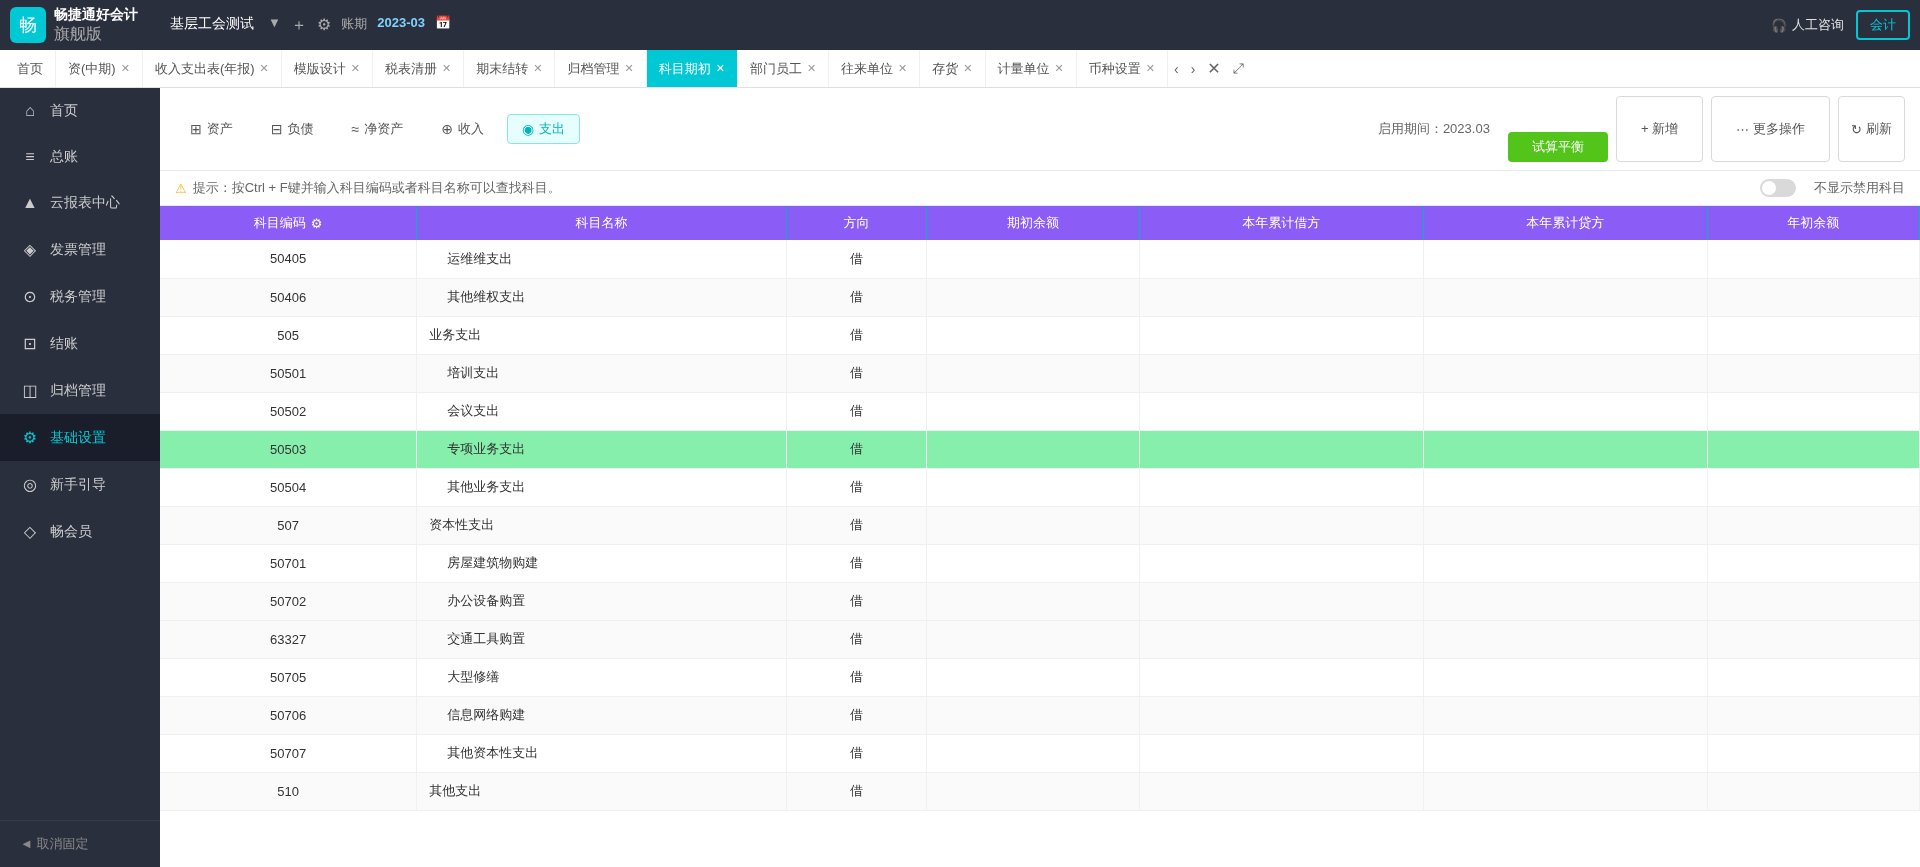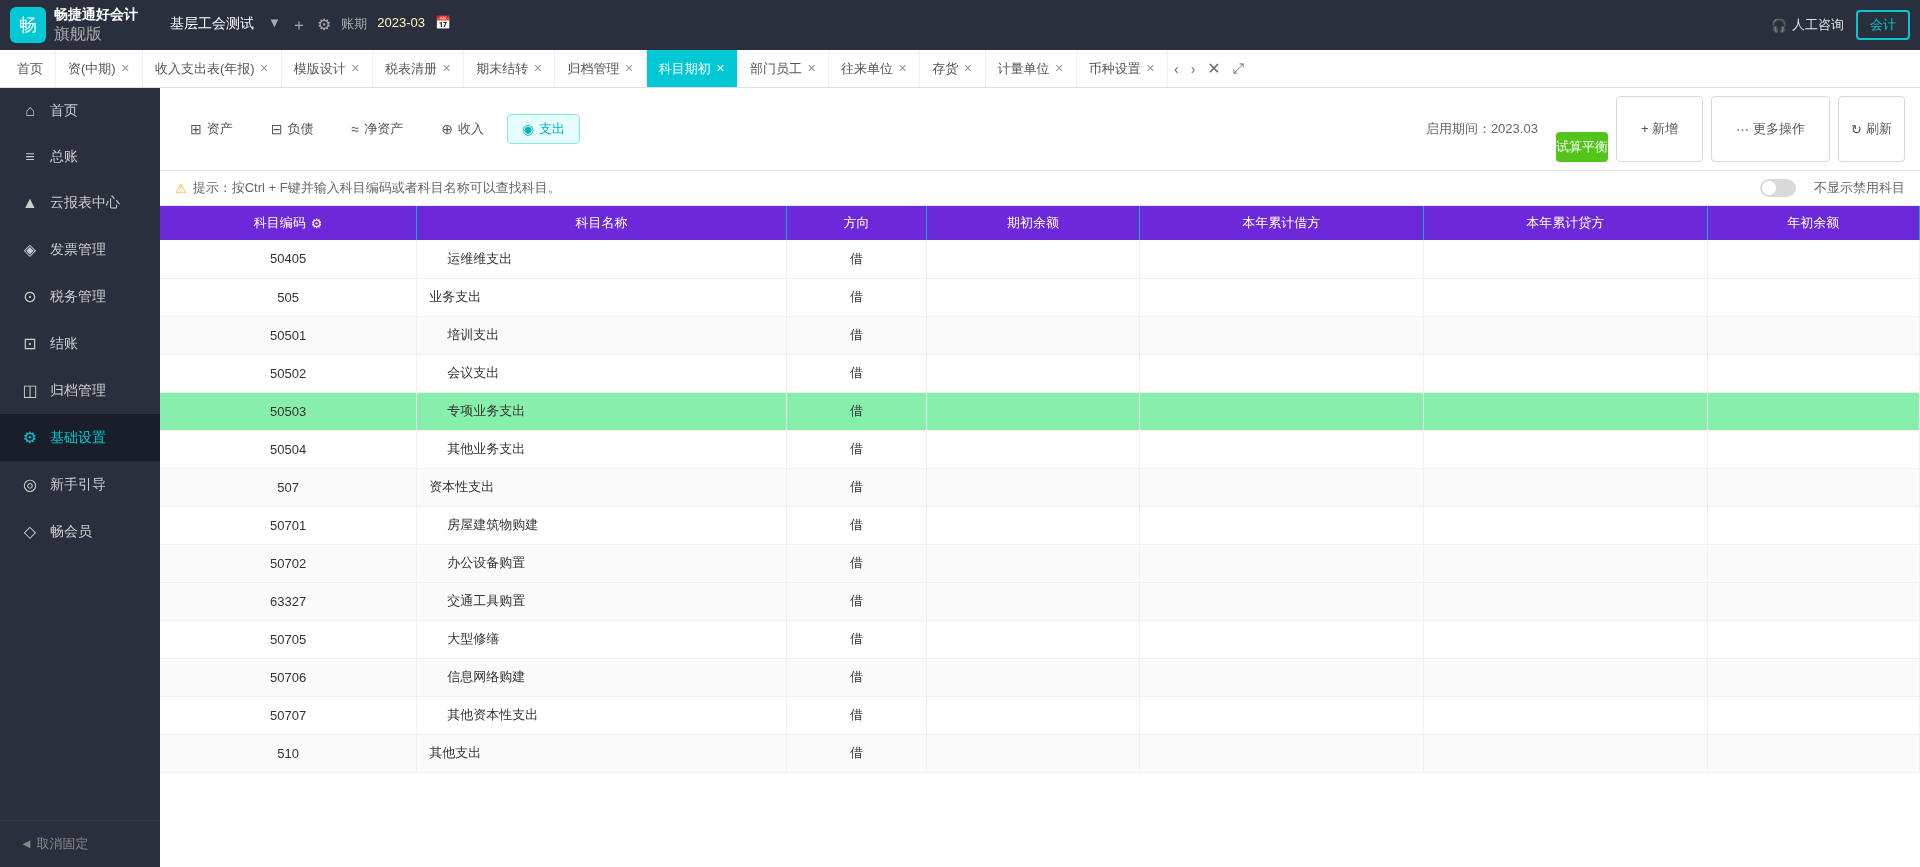--- a/index.html
+++ b/index.html
@@ -13,21 +13,21 @@
     .logo-icon { width: 36px; height: 36px; background: #00c8d4; border-radius: 6px; display: flex; align-items: center; justify-content: center; font-size: 18px; color: #fff; margin-right: 8px; }
     .logo-text { display: flex; flex-direction: column; }
     .logo-main { font-size: 14px; font-weight: bold; color: #fff; }
     .logo-sub { font-size: 16px; color: #aaa; }
     .top-center { display: flex; align-items: flex-start; flex: 1; gap: 10px; color: #e0e0e0; font-size: 13px; }
     .project-name { color: #fff; font-size: 14px; }
     .dropdown-arrow { color: #aaa; margin-left: 4px; }
     .add-btn { color: #aaa; font-size: 16px; cursor: pointer; }
     .settings-btn { color: #aaa; font-size: 16px; cursor: pointer; }
     .period-label { color: #aaa; }
-    .period-value { color: #fef9c3; font-weight: normal; }
+    .period-value { color: #7dd3fc; font-weight: bold; }
     .calendar-icon { color: #00c8d4; }
     .top-right { display: flex; align-items: center; gap: 12px; }
     .help-btn { display: flex; align-items: center; gap: 4px; color: #e0e0e0; cursor: pointer; font-size: 13px; }
     .account-btn { border: 2px solid #00c8d4; color: #00c8d4; padding: 4px 12px; border-radius: 4px; font-size: 13px; cursor: pointer; background: transparent; }
 
     
     .tab-bar {
       display: flex; align-items: center; height: 38px; background: #fff; border-bottom: 1px solid #e0e0e0; padding: 0 5px; overflow: hidden;
     }
     .tab-item {
@@ -53,36 +53,36 @@
     
     .content-area { flex: 1; display: flex; flex-direction: column; overflow: hidden; background: #f0f2f5; }
 
     
     .sub-tab-bar { display: flex; align-items: center; padding: 8px 15px; background: #fff; border-bottom: 1px solid #e8e8e8; gap: 8px; }
     .sub-tab { display: flex; align-items: center; gap: 5px; padding: 5px 14px; border-radius: 4px; cursor: pointer; font-size: 13px; color: #555; border: 1px solid transparent; }
     .sub-tab.active-cyan { background: #e6fffe; color: #00b5bc; border-color: #87e8de; }
     .sub-tab-icon { font-size: 14px; }
     .period-info { margin-left: auto; color: #666; font-size: 13px; }
     .action-btns { display: flex; gap: 8px; margin-left: 10px; }
-    .btn-primary { background: #52c41a; color: #fff; border: none; padding: 6px 0; border-radius: 4px; cursor: pointer; font-size: 13px; margin-top: 36px; }
+    .btn-primary { background: #52c41a; color: #fff; border: none; padding: 6px 24px; border-radius: 4px; cursor: pointer; font-size: 13px; margin-top: 36px; }
     .btn-default { background: #fff; color: #555; border: 1px solid #d9d9d9; padding: 6px 24px; border-radius: 4px; cursor: pointer; font-size: 13px; display: flex; align-items: center; gap: 4px; }
     .btn-refresh { background: #fff; color: #555; border: 1px solid #d9d9d9; padding: 6px 12px; border-radius: 4px; cursor: pointer; font-size: 13px; display: flex; align-items: center; gap: 4px; }
 
     
     .hint-bar { display: flex; align-items: center; padding: 8px 15px; background: #fff; border-bottom: 1px solid #e8e8e8; font-size: 13px; color: #666; }
     .hint-icon { color: #faad14; margin-right: 6px; }
     .hint-right { margin-left: auto; display: flex; align-items: center; gap: 8px; }
     .toggle-switch { display: flex; align-items: center; gap: 18px; }
     .toggle { width: 36px; height: 18px; background: #d9d9d9; border-radius: 9px; position: relative; cursor: pointer; }
     .toggle-knob { width: 14px; height: 14px; background: #fff; border-radius: 50%; position: absolute; top: 2px; left: 2px; }
 
     
     .table-container { flex: 1; overflow-y: auto; background: #fff; margin: 0; position: relative; }
     .data-table { width: 100%; border-collapse: collapse; font-size: 13px; }
-    .data-table thead tr { background: #6d28d9; color: #fff; height: 28px; }
+    .data-table thead tr { background: #8b5cf6; color: #fff; height: 28px; }
     .data-table thead th { padding: 8px 12px; text-align: center; font-weight: normal; border-right: 1px solid #00b5bc; white-space: nowrap; }
     .data-table tbody tr { height: 38px; border-bottom: 1px solid #f0f0f0; }
     .data-table tbody td { padding: 6px 12px; color: #333; border-right: 1px solid #f0f0f0; }
     .td-code { text-align: center; }
     .td-name { text-align: left; }
     .td-dir { text-align: center; color: #555; }
     .td-num { text-align: right; }
     .indent-1 { padding-left: 30px !important; }
 
     
@@ -292,20 +292,29 @@
         <tbody id="table-body">
             <tr style="background: rgb(255, 255, 255);">
               <td class="td-code">50405</td>
               <td class="td-name indent-1">运维维支出</td>
               <td class="td-dir">借</td>
               <td class="td-num"></td>
               <td class="td-num"></td>
               <td class="td-num"></td>
               <td class="td-num"></td>
             </tr>
+            <tr style="background: rgb(250, 250, 250);">
+              <td class="td-code">50406</td>
+              <td class="td-name indent-1">其他维权支出</td>
+              <td class="td-dir">借</td>
+              <td class="td-num"></td>
+              <td class="td-num"></td>
+              <td class="td-num"></td>
+              <td class="td-num"></td>
+            </tr>
             <tr style="background: rgb(255, 255, 255);">
               <td class="td-code">505</td>
               <td class="td-name">业务支出</td>
               <td class="td-dir">借</td>
               <td class="td-num"></td>
               <td class="td-num"></td>
               <td class="td-num"></td>
               <td class="td-num"></td>
             </tr>
             <tr style="background: rgb(250, 250, 250);">

